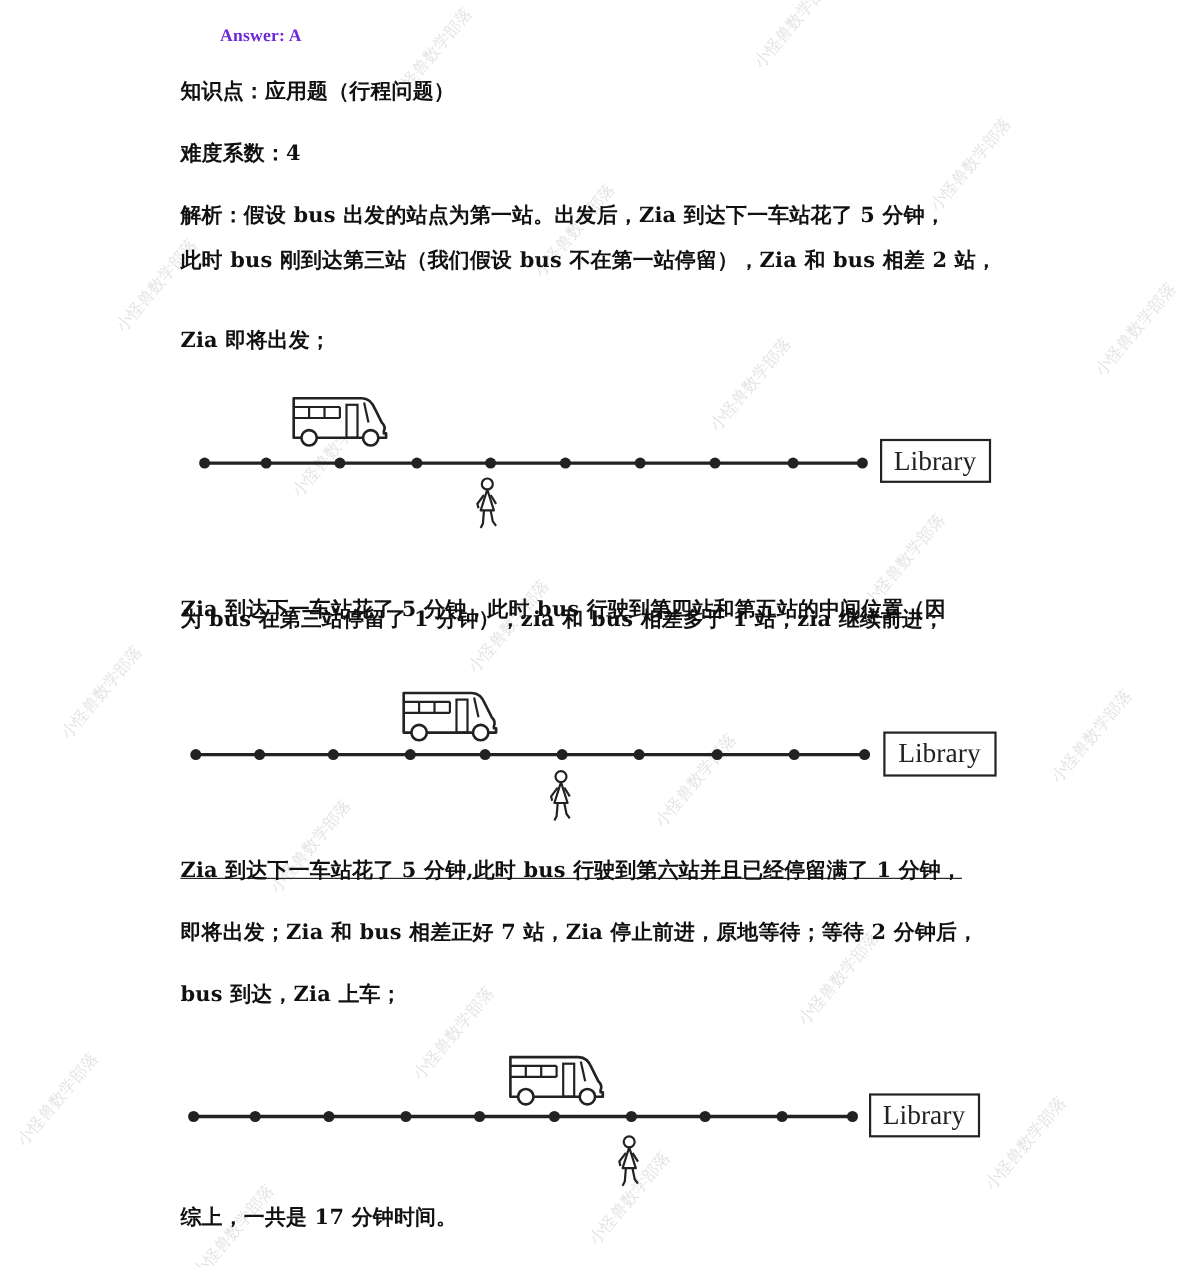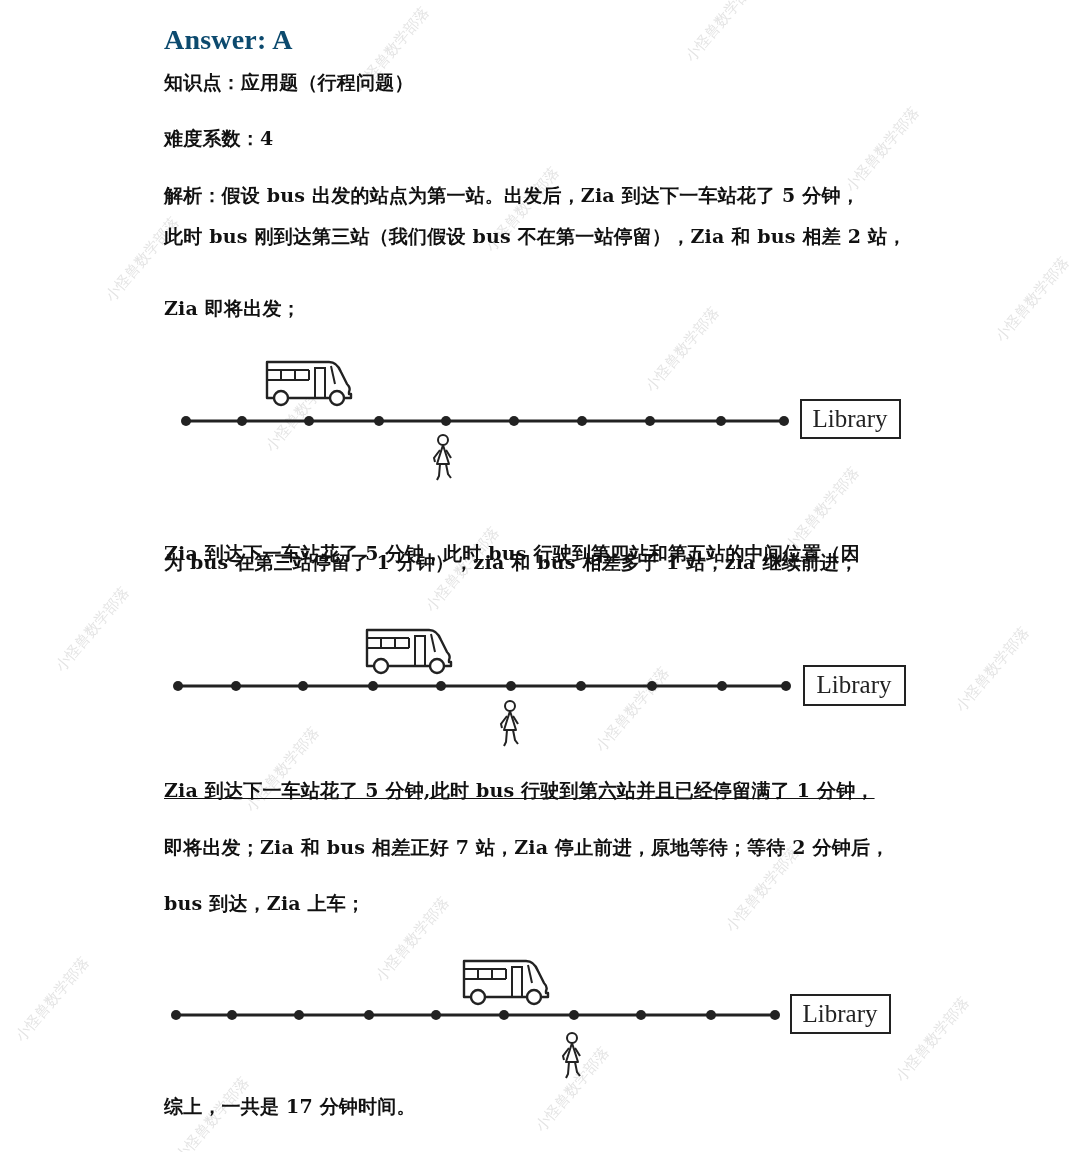--- a/index.html
+++ b/index.html
@@ -1,20 +1,20 @@
 <!DOCTYPE html>
 <html><head>
 <meta charset="utf-8">
 <style>
   html, body { margin: 0; padding: 0; background: #ffffff; }
   body { width: 1080px; height: 1152px; position: relative; overflow: hidden;
          font-family: "DejaVu Serif", "Liberation Serif", serif; color: #111; }
   .line { position: absolute; left: 164px; font-size: 19px; font-weight: bold;
           white-space: nowrap; letter-spacing: 0.2px; }
-  .answer { color: #0c4a6e; font-family: "Liberation Serif", serif; font-size: 28px; }
+  .answer { color: #6d28d9; font-family: "Liberation Serif", serif; font-size: 16px; margin-left: 36px; }
   .diagram { position: absolute; left: 0; top: 0; width: 1080px; height: 1152px; pointer-events: none; }
   .wm { position: absolute; font-size: 15px; color: #d9d9d9; transform: rotate(-50deg);
         white-space: nowrap; font-family: "DejaVu Sans", sans-serif; opacity: 0.7; }
   .lib-text { font-family: "Liberation Serif", serif; font-size: 25px; fill: #222; }
 </style>
 </head>
 <body>
 
 <div>
   <span class="wm" style="left:670px;top:10px;">小怪兽数学部落</span>

